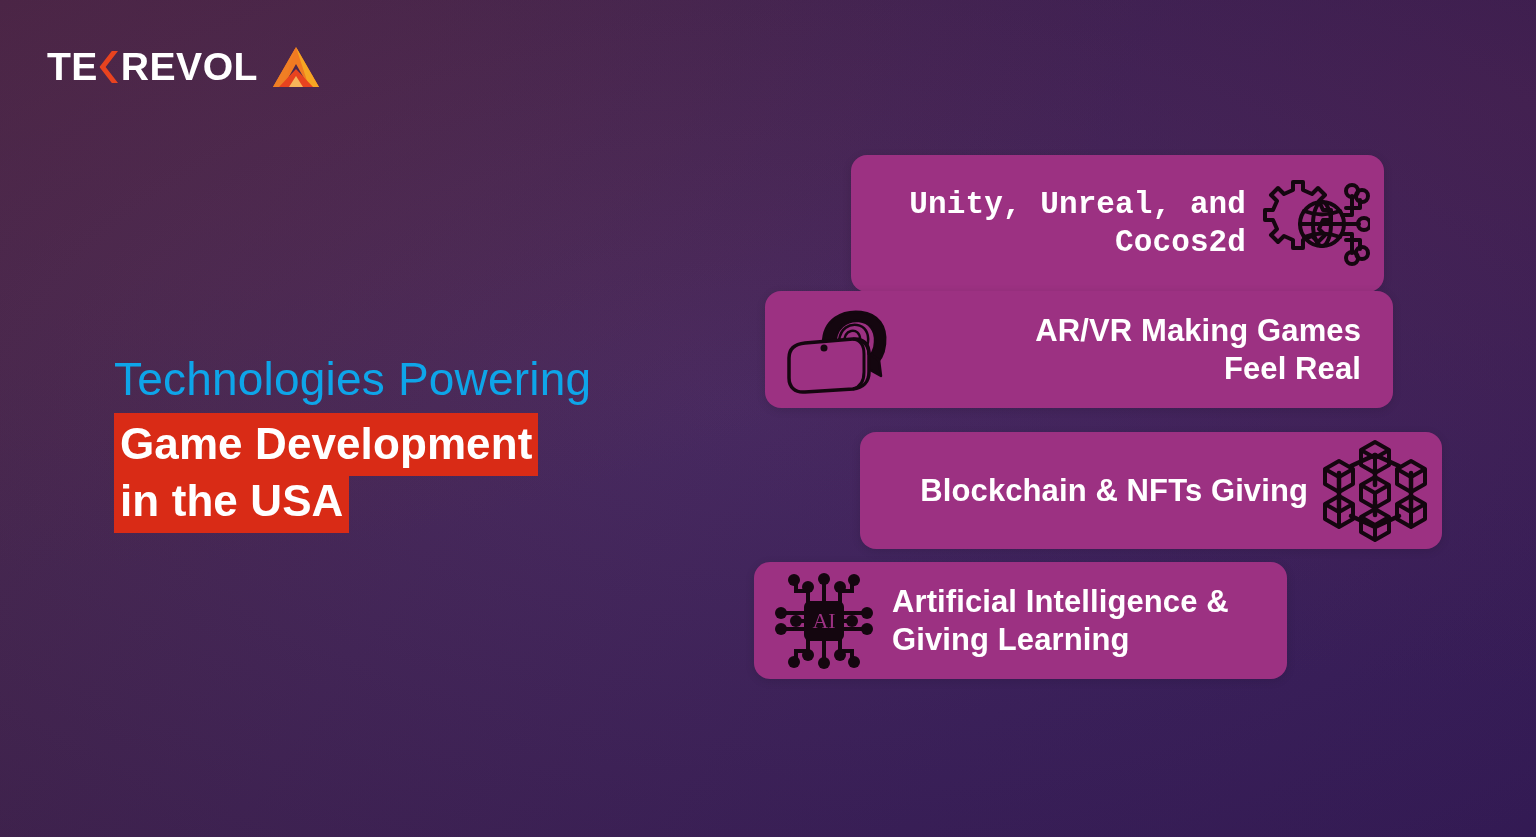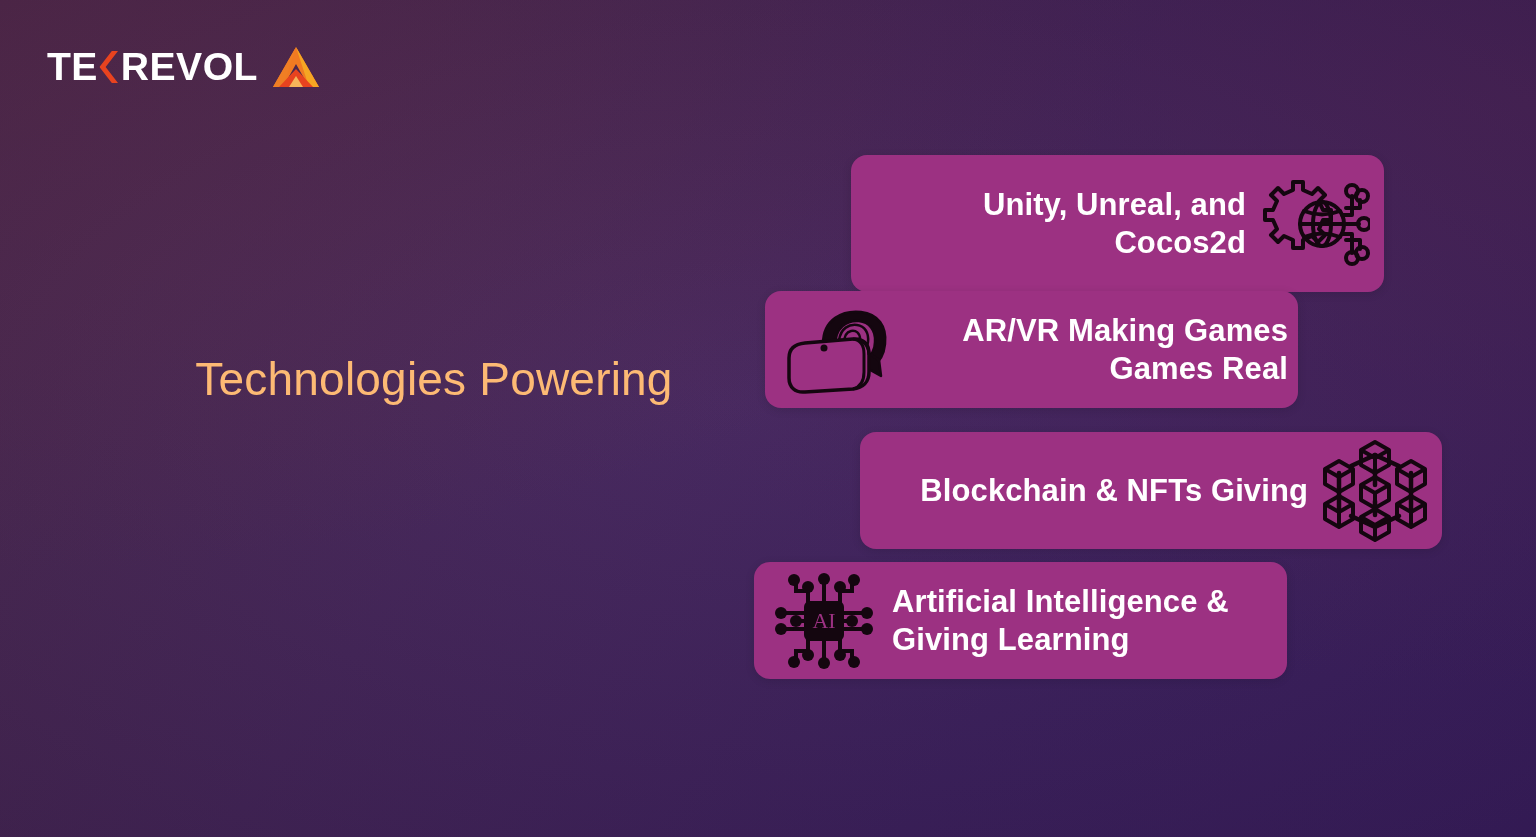--- a/index.html
+++ b/index.html
@@ -43,24 +43,23 @@
   .logo-chev { display:inline-block; width:20px; height:34px; position:relative; margin:0 1px; }
   .logo-chev svg { position:absolute; left:0; top:0; }
   .logo-mark { width:50px; height:44px; }
 
   
   .headline {
     position:absolute; left:114px; top:352px;
     width:640px;
   }
   .hl-line1 {
-    font-size:46px; font-weight:300; color:#fdba74;
+    font-size:46px; font-weight:300; color:#0ea5e9;
     letter-spacing:0.2px; line-height:1.18;
     white-space:nowrap;
-    text-align:center;
   }
   .hl-hi-wrap { margin-top:9px; line-height:1.30; }
   .hl-hi {
     display:inline; font-size:44px; font-weight:700; color:#ffffff;
     background:#d92b16; letter-spacing:0.1px;
     padding:6px 6px 8px 6px;
     box-decoration-break:clone;
     -webkit-box-decoration-break:clone;
   }
 
@@ -76,22 +75,22 @@
     color:#ffffff; font-weight:700;
     font-size:31px; line-height:1.22;
     letter-spacing:0.1px;
   }
   .card.icon-right .card-text { text-align:right; }
   .card.icon-left  .card-text { text-align:right; }
   .card-icon { flex:none; display:flex; align-items:center; justify-content:flex-start; }
   .card-icon svg { display:block; }
 
   
-  #card-1 { left:851px; top:155px;  width:533px; height:137px; padding:0 14px 0 30px; gap:12px; }
-  #card-2 { left:765px; top:291px;  width:533px; height:117px; padding:0 10px 0 14px; }
+  #card-1 { left:851px; top:155px;  width:533px; height:137px; padding:0 14px 0 30px; gap:12px;font-family:Liberation Mono, monospace; }
+  #card-2 { left:765px; top:291px;  width:628px; height:117px; padding:0 32px 0 14px; }
   #card-3 { left:860px; top:432px;  width:582px; height:117px; padding:0 12px 0 14px; gap:12px; }
   #card-4 { left:754px; top:562px;  width:533px; height:117px; padding:0 20px 0 20px; gap:18px; }
 
   #card-1 .card-text { flex:1; }
   #card-2 .card-text { flex:1; }
   #card-3 .card-text { flex:1; }
   #card-4 .card-text { flex:1; text-align:left; }
 </style>
 </head>
 <body>
@@ -115,20 +114,24 @@
       <path d="M25 2 L12 42 L2 42 Z" fill="#ef7e24"></path>
       <path d="M25 2 L48 42 L38 42 Z" fill="#f5a623"></path>
       <path d="M8 42 L25 24 L42 42 Z" fill="#e8431f"></path>
       <path d="M18 42 L25 31 L32 42 Z" fill="#f7b55a"></path>
     </svg>
   </span>
 </div>
 
 <div class="headline">
   <div class="hl-line1">Technologies Powering</div>
+  <div class="hl-hi-wrap">
+    <span class="hl-hi">Game Development</span><br>
+    <span class="hl-hi">in the USA</span>
+  </div>
 </div>
 
 <div class="card icon-right" id="card-1">
   <div class="card-text">
     <span>Unity, Unreal, and</span><br>
     <span>Cocos2d</span>
   </div>
   <span class="card-icon">
     <svg width="112" height="98" viewBox="0 0 112 98">
       <g fill="none" stroke="#14060f" stroke-width="4" stroke-linejoin="round" stroke-linecap="round">
@@ -175,21 +178,21 @@
       </g>
       <g stroke="#14060f" stroke-width="3" fill="none">
         <path d="M74 35 C82 36 85 42 85 50 L85 68 C85 77 81 83 74 85"></path>
         <path d="M80 36 C87 38 90 43 90 51"></path>
       </g>
       <circle cx="45" cy="44" r="3.5" fill="#14060f"></circle>
     </svg>
   </span>
   <div class="card-text">
     <span>AR/VR Making Games</span><br>
-    <span>Games Real</span>
+    <span>Feel Real</span>
   </div>
 </div>
 
 <div class="card icon-right" id="card-3">
   <div class="card-text">
     <span>Blockchain &amp; NFTs Giving</span><br>
   </div>
   <span class="card-icon">
     <svg width="110" height="104" viewBox="0 0 110 104">
       <g stroke="#14060f" stroke-width="4.5" fill="none" stroke-linejoin="round" stroke-linecap="round">

